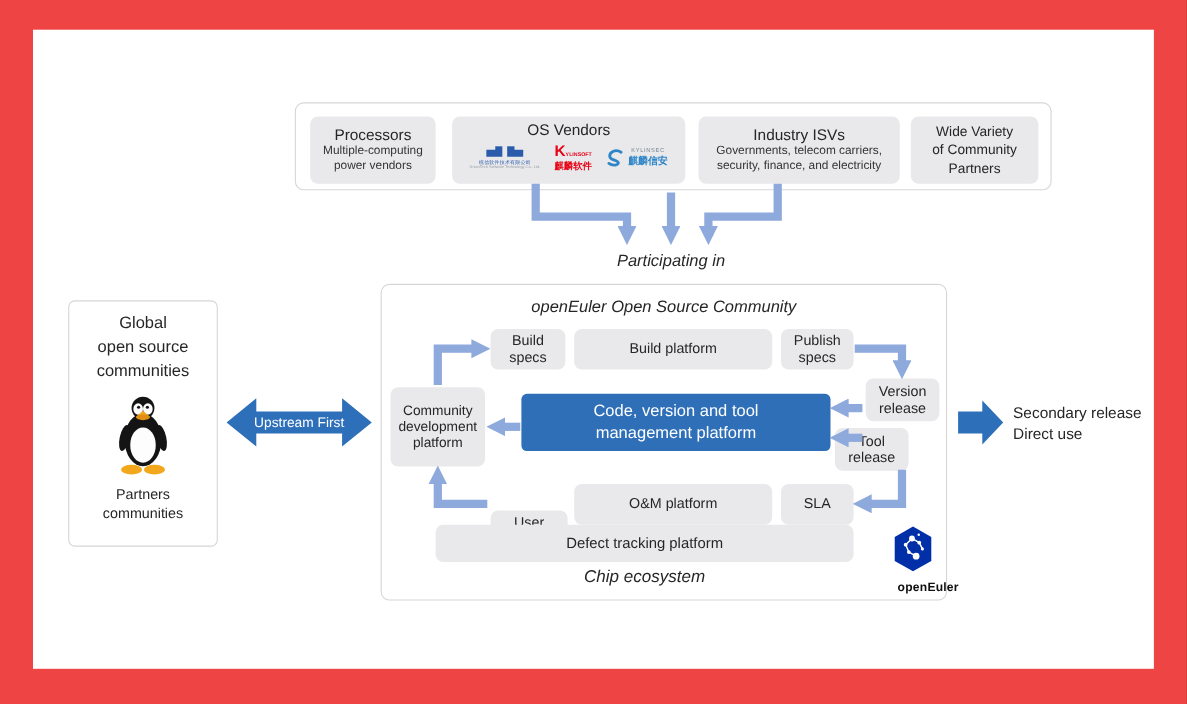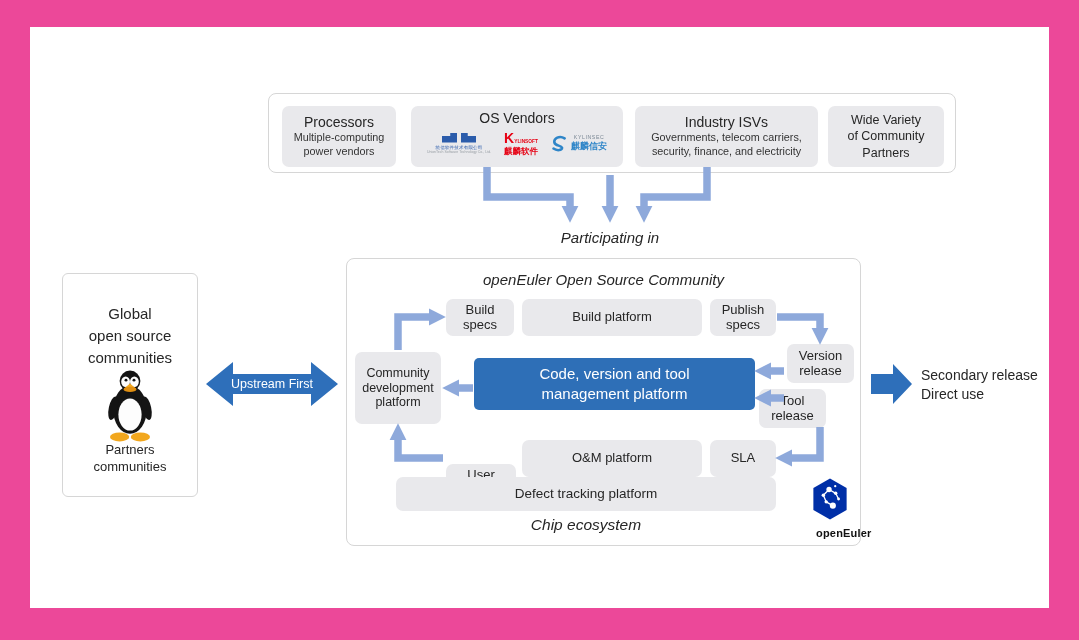--- a/index.html
+++ b/index.html
@@ -1,16 +1,16 @@
 <!DOCTYPE html>
 <html style="--accent-blue: #2E6FB7; --arrow-blue: #8EA9DB; --dark-arrow: #2E6FBA; --box-gray: #E9E9EC; --navy: #002FA7; --kylinsoft-red: #E60113; --kylinsec-blue: #2E85C8; --uniontech-blue: #2B5CAB;"><head>
 <meta charset="utf-8">
 <style>
   html,body{margin:0;padding:0;background:#000;}
-  .stage{position:relative;width:1079px;height:640px;background:#ec4899;overflow:hidden;
+  .stage{position:relative;width:1079px;height:640px;background:#ef4444;overflow:hidden;
          font-family:"Liberation Sans",sans-serif;color:#262626;}
   .canvas{position:absolute;left:30px;top:27px;width:1019px;height:581px;background:#fff;}
   .abs{position:absolute;box-sizing:border-box;}
   .pre{white-space:pre-line;}
   .outline-box{background:#fff;border:1px solid #d6d6d6;border-radius:8px;}
   .gray{background:var(--box-gray,#E9E9EC);border-radius:7px;display:flex;align-items:center;
         justify-content:center;text-align:center;line-height:1.15;}
   .blue-box{background:var(--accent-blue,#2E6FB7);border-radius:5px;color:#fff;display:flex;
         align-items:center;justify-content:center;text-align:center;font-size:15px;line-height:1.35;} .t15{font-size:15px;} .t13{font-size:13px;}
   .sub{font-size:10.8px;line-height:1.28;color:#333;}
@@ -31,21 +31,21 @@
   .ut-en{font-size:3.5px;color:#9aa0a6;}
   .ks-top{line-height:1;}
   .ks-k{font-size:14px;font-weight:bold;color:var(--kylinsoft-red,#E60113);}
   .ks-rest{font-size:4.8px;font-weight:bold;color:var(--kylinsoft-red,#E60113);}
   .ks-zh{font-size:8.5px;font-weight:bold;color:var(--kylinsoft-red,#E60113);margin-top:1px;}
   .kse{display:flex;align-items:center;gap:3px;}
   .kse-en{font-size:5.2px;color:#7a8794;letter-spacing:.6px;}
   .kse-zh{font-size:9px;font-weight:bold;color:var(--kylinsec-blue,#2E85C8);}
   
   .left-panel{display:flex;flex-direction:column;align-items:center;justify-content:space-between;
-              padding:29px 4px 20px 4px;}
+              padding:9px 4px 20px 4px;}
   .lp-title{font-size:15px;line-height:1.45;text-align:center;}
   .lp-cap{font-size:13px;line-height:1.3;text-align:center;}
   .wordmark{font-size:11px;font-weight:bold;color:#111;letter-spacing:.2px;text-align:center;margin-top:2px;margin-left:16px;}
   .sec-label{font-size:14px;line-height:1.38;color:#262626;}
 </style>
 </head>
 <body>
 
 <div class="stage">
   <div class="canvas"></div>

